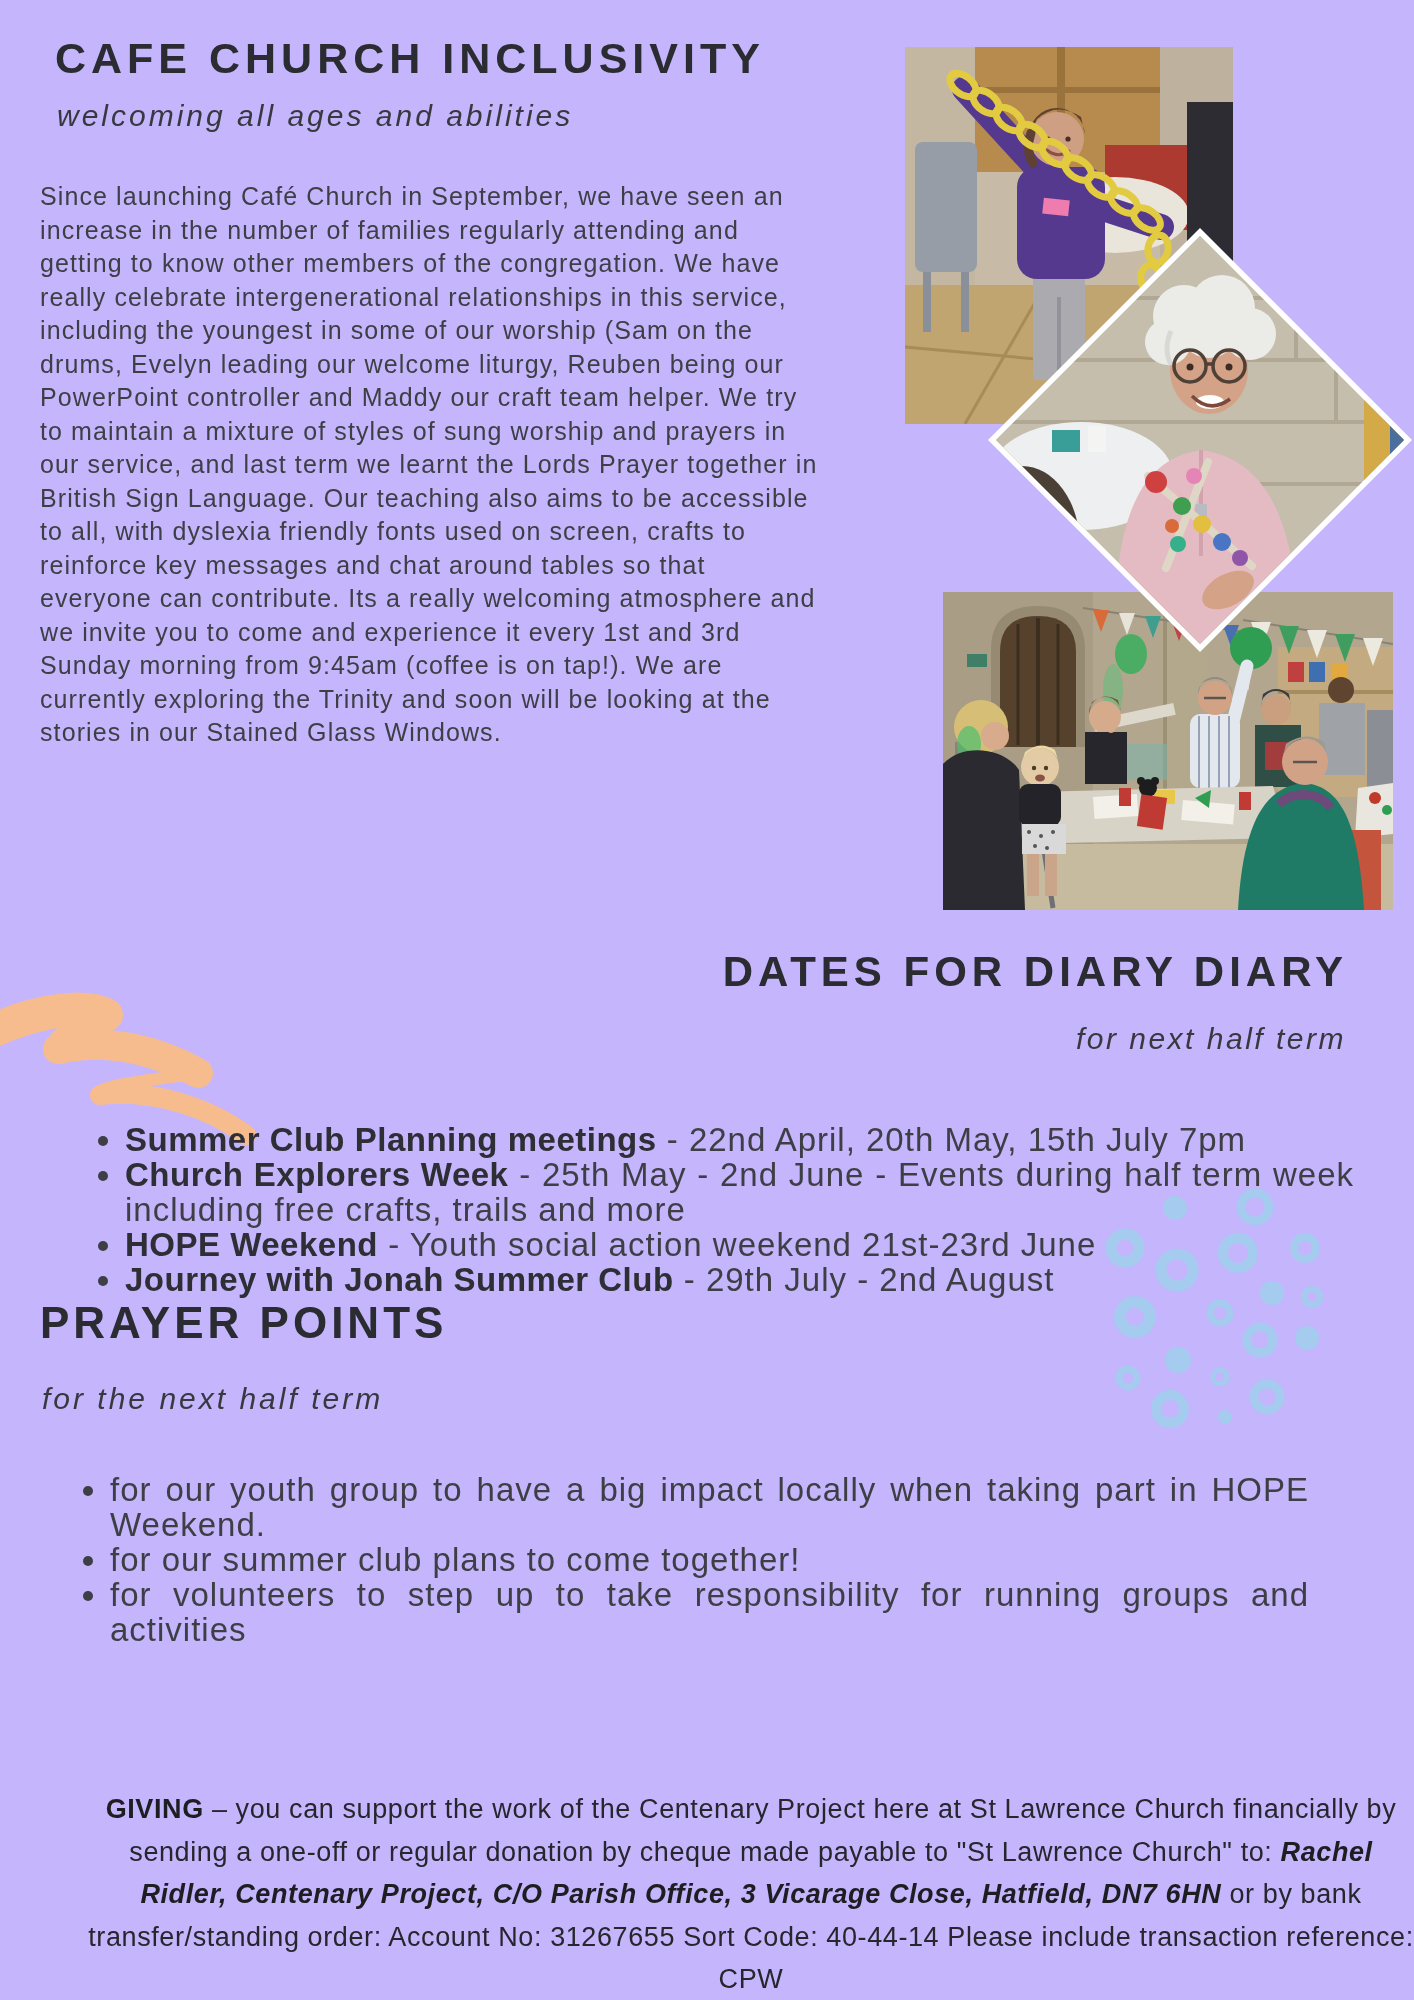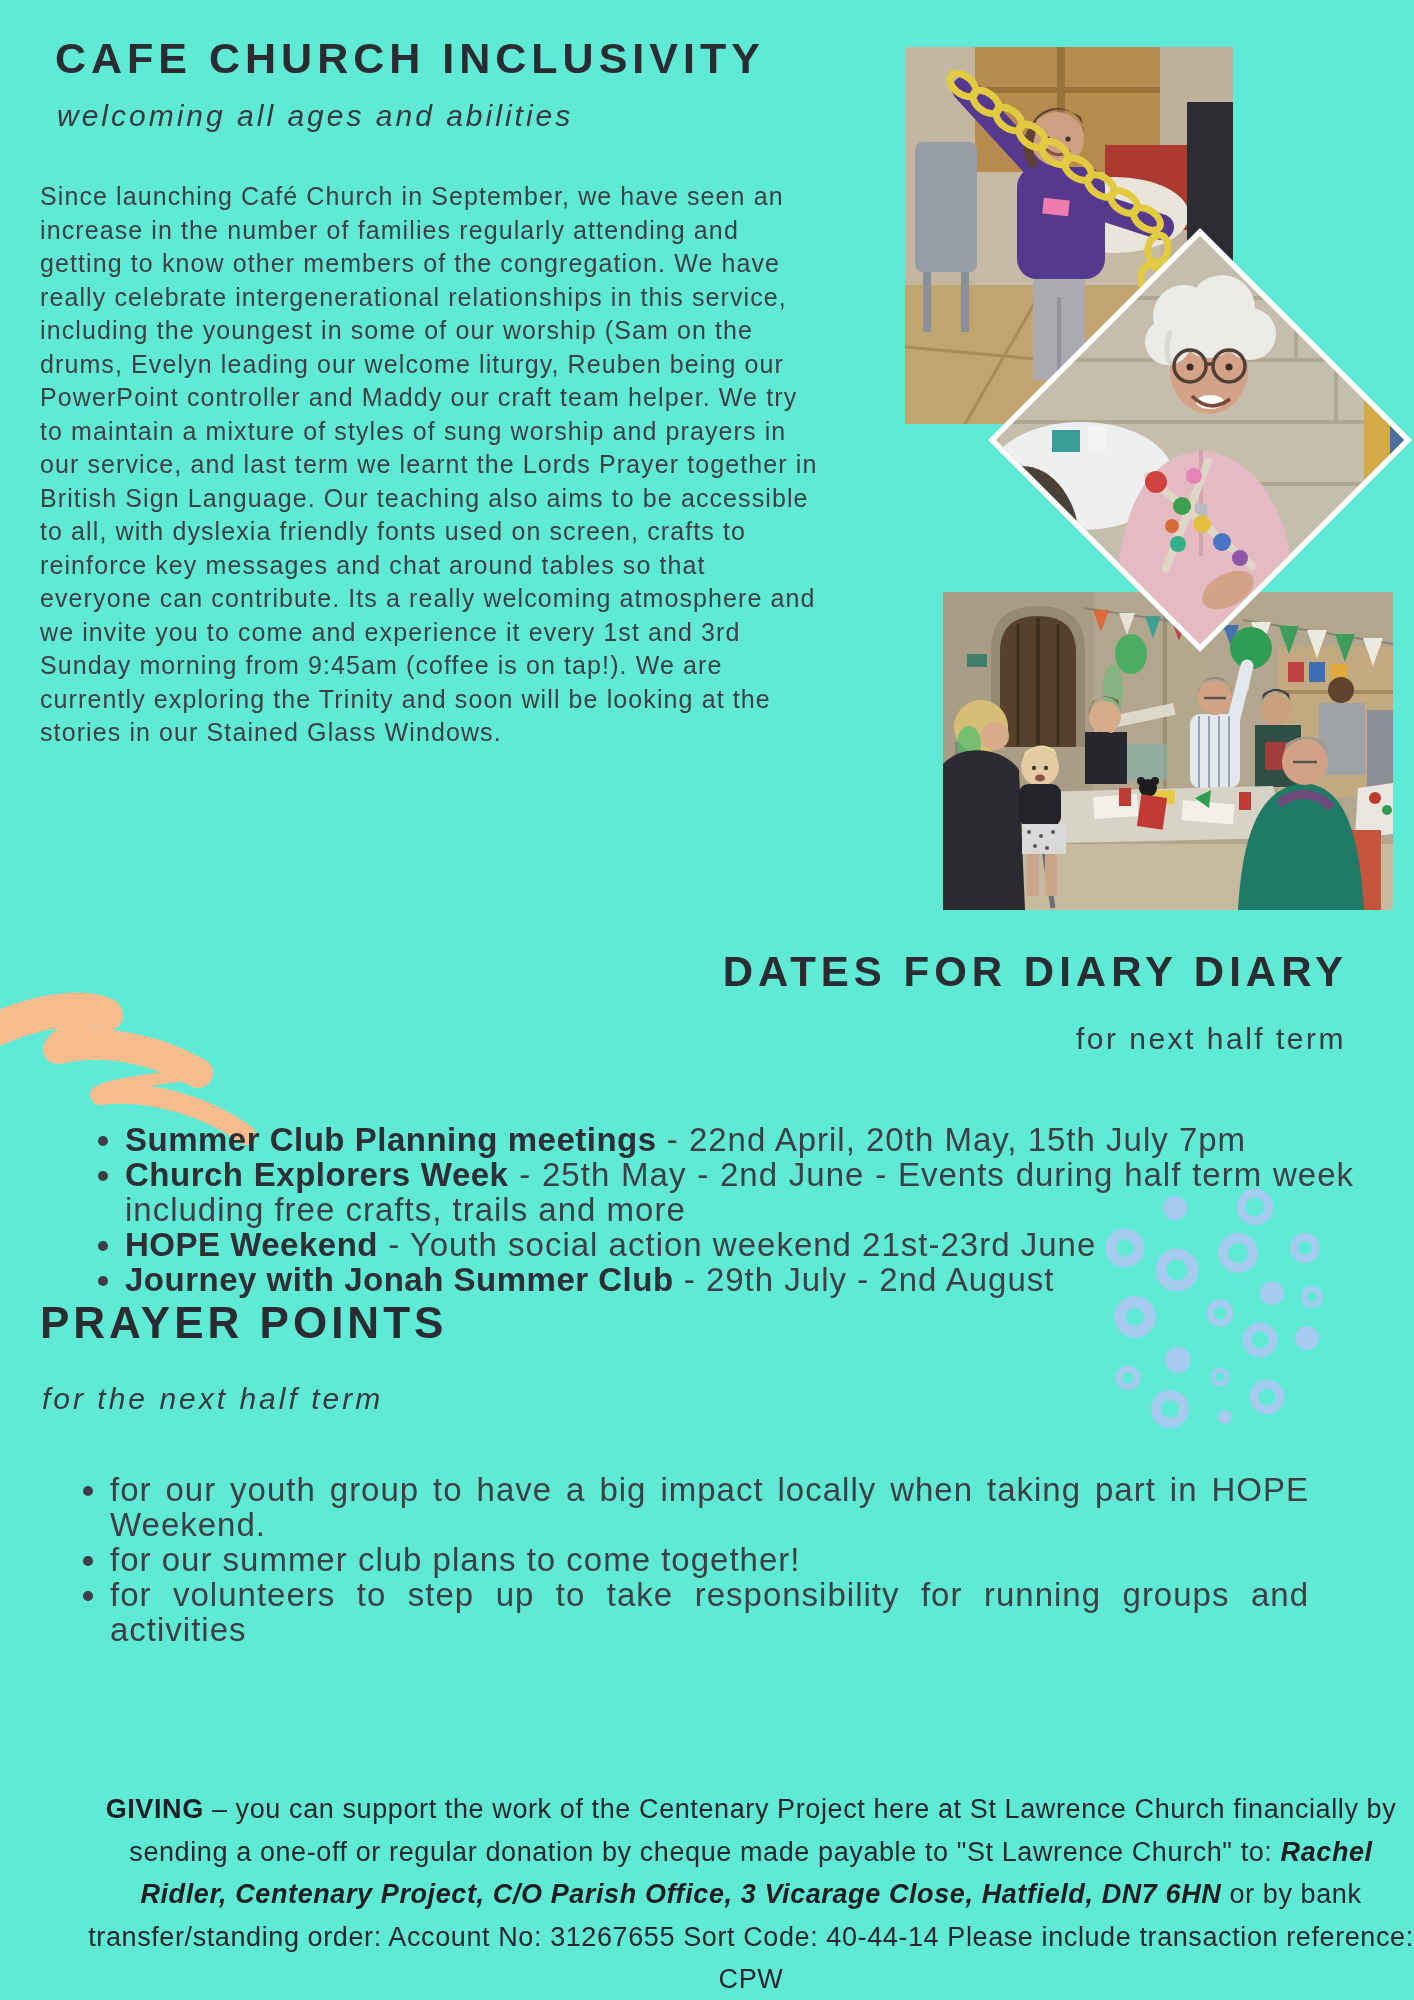--- a/index.html
+++ b/index.html
@@ -1,33 +1,33 @@
 <!DOCTYPE html>
 <html><head>
 <meta charset="utf-8">
 <style>
   html,body{margin:0;padding:0;background:#fff;}
-  #page{position:relative;width:1414px;height:2000px;background:#5eead4;overflow:hidden;
+  #page{position:relative;width:1414px;height:2000px;background:#c4b5fd;overflow:hidden;
         font-family:"Liberation Sans",sans-serif;color:#3e3e45;}
   .abs{position:absolute;}
 
   .main-title{left:55px;top:34px;font-size:43px;font-weight:800;letter-spacing:5px;color:#2b2b32;white-space:nowrap;}
   .main-sub{left:57px;top:99px;font-size:30px;font-style:italic;letter-spacing:3px;color:#38383f;white-space:nowrap;}
   .body-par{left:40px;top:180px;width:780px;font-size:25px;line-height:33.5px;letter-spacing:1.1px;color:#3e3e45;text-align:left;}
 
   .photo{position:absolute;overflow:hidden;background:#cfc6b5;}
   #photo1{left:905px;top:47px;width:328px;height:377px;z-index:1;}
   #photo3{left:943px;top:592px;width:450px;height:318px;z-index:1;}
   #photo2-outer{left:988px;top:228px;width:424px;height:424px;z-index:2;background:#ffffff;
     clip-path:polygon(50% 0,100% 50%,50% 100%,0 50%);}
   #photo2-inner{position:absolute;left:8px;top:8px;width:408px;height:408px;
     clip-path:polygon(50% 0,100% 50%,50% 100%,0 50%);background:#c5beac;}
 
   .dates-h{right:66px;top:948px;font-size:42px;font-weight:800;letter-spacing:5px;color:#2b2b32;white-space:nowrap;}
-  .dates-sub{right:68px;top:1022px;font-size:30px;letter-spacing:2.5px;color:#38383f;white-space:nowrap;}
+  .dates-sub{right:68px;top:1022px;font-size:30px;font-style:italic;letter-spacing:2.5px;color:#38383f;white-space:nowrap;}
   ul.blist{margin:0;padding:0 0 0 25px;}
   ul.blist li{margin:0 16px 0 25px;font-size:33px;line-height:35px;letter-spacing:1px;
       text-align:justify;text-align-last:left;color:#3e3e45;}
   #dates-list{left:75px;top:1122px;width:1270px;}
   #dates-list b{font-weight:700;color:#2e2e35;letter-spacing:0.5px;}
   #prayer-list{left:60px;top:1472px;width:1240px;}
 
   .prayer-h{left:40px;top:1298px;font-size:44px;font-weight:800;letter-spacing:4px;color:#2b2b32;white-space:nowrap;}
   .prayer-sub{left:42px;top:1382px;font-size:30px;font-style:italic;letter-spacing:3px;color:#38383f;white-space:nowrap;}
 

